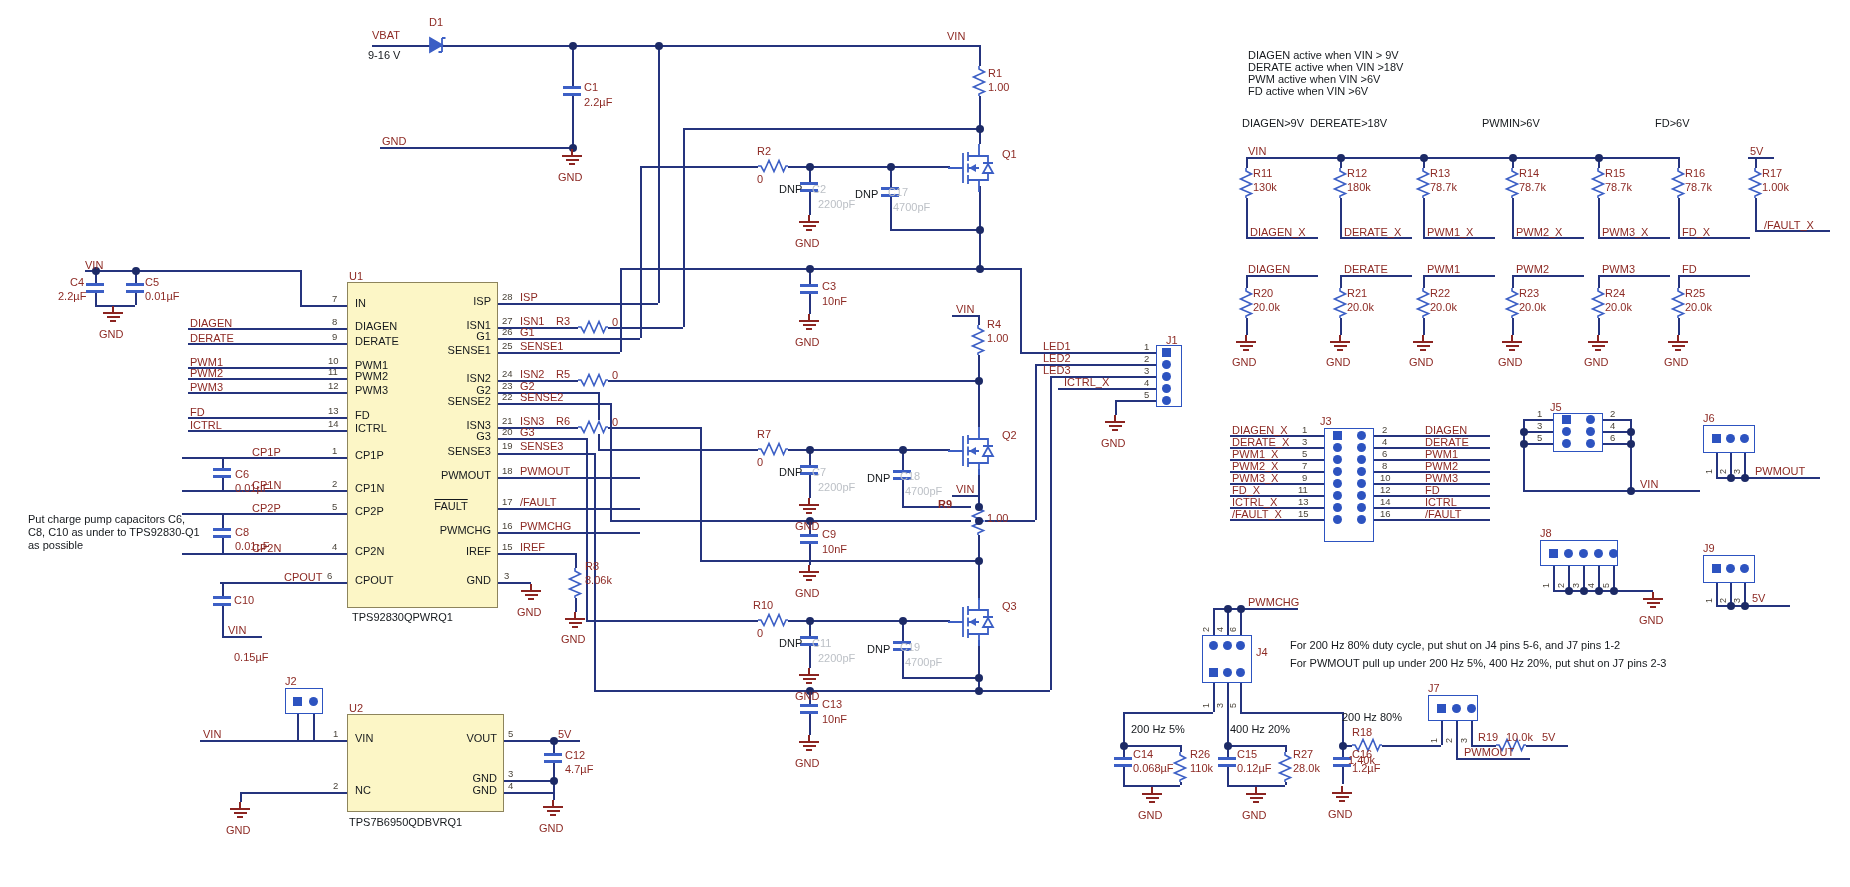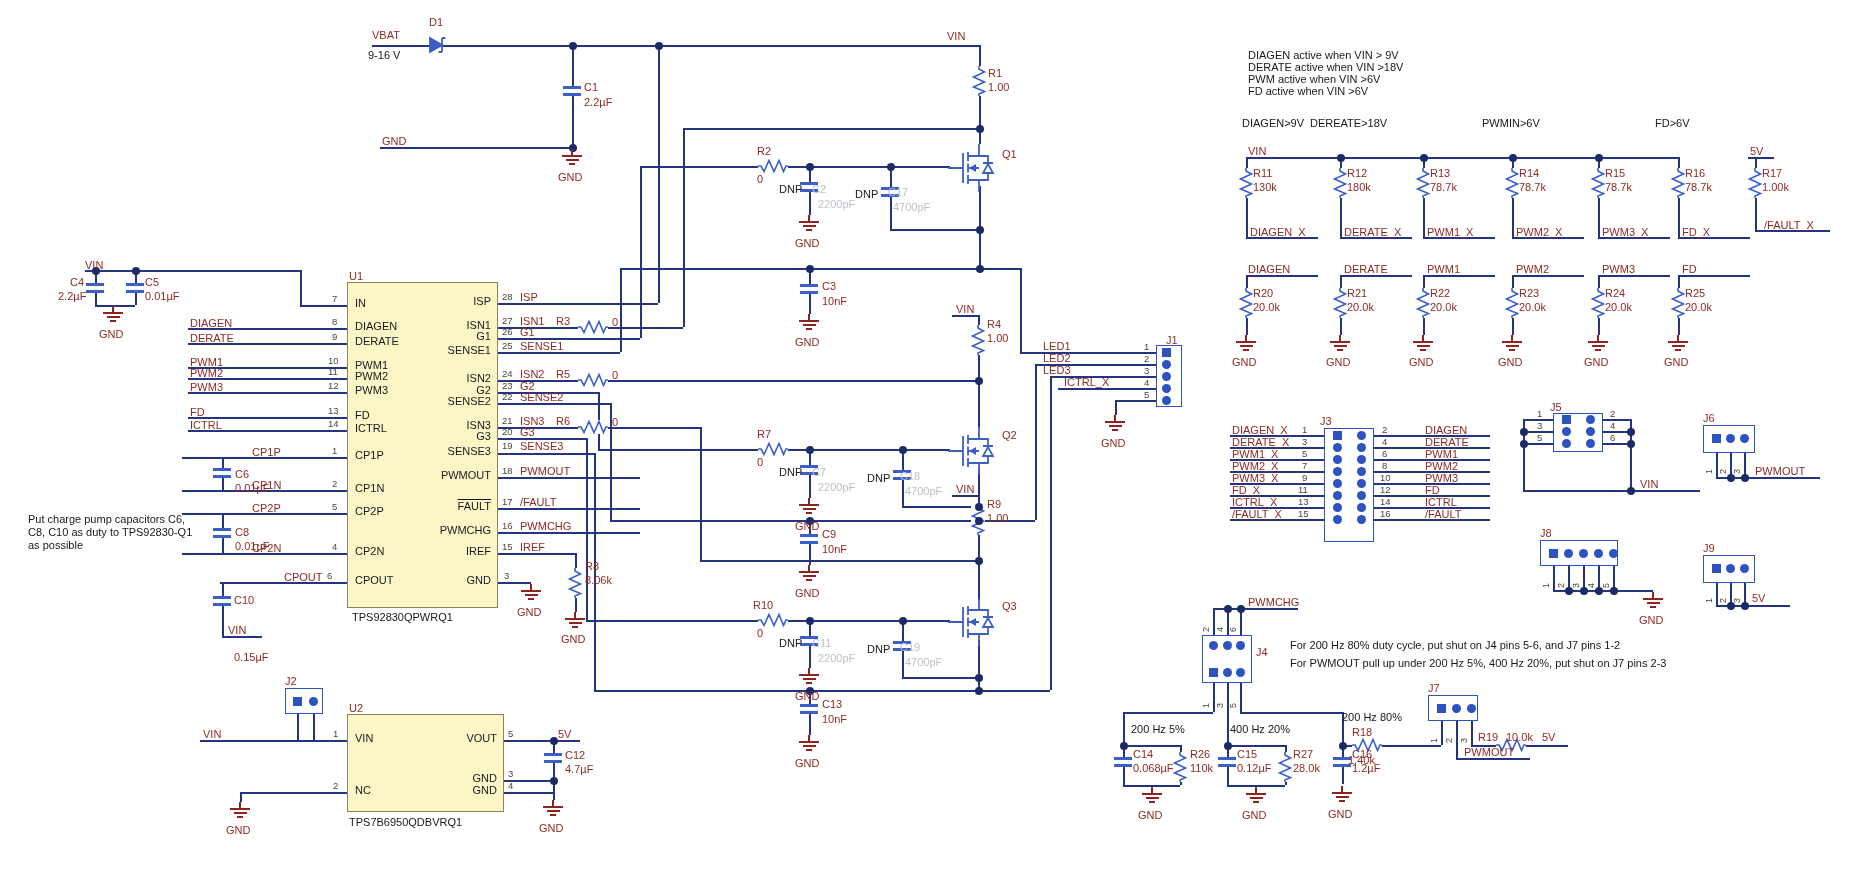--- a/index.html
+++ b/index.html
@@ -738,21 +738,21 @@
     <div class="lbl blk" style="left: 411px; top: 320px; width: 80px; text-align: right;">ISN1</div>
     <div class="lbl blk" style="left: 411px; top: 331px; width: 80px; text-align: right;">G1</div>
     <div class="lbl blk" style="left: 411px; top: 345px; width: 80px; text-align: right;">SENSE1</div>
     <div class="lbl blk" style="left: 411px; top: 373px; width: 80px; text-align: right;">ISN2</div>
     <div class="lbl blk" style="left: 411px; top: 385px; width: 80px; text-align: right;">G2</div>
     <div class="lbl blk" style="left: 411px; top: 396px; width: 80px; text-align: right;">SENSE2</div>
     <div class="lbl blk" style="left: 411px; top: 420px; width: 80px; text-align: right;">ISN3</div>
     <div class="lbl blk" style="left: 411px; top: 431px; width: 80px; text-align: right;">G3</div>
     <div class="lbl blk" style="left: 411px; top: 446px; width: 80px; text-align: right;">SENSE3</div>
     <div class="lbl blk" style="left: 411px; top: 470px; width: 80px; text-align: right;">PWMOUT</div>
-    <div class="lbl blk ov" style="left: 411px; top: 501px; width: 80px; text-align: right;">FAULT</div>
+    <div class="lbl blk ov" style="left: 411px; top: 501px; width: 80px; text-align: center;">FAULT</div>
     <div class="lbl blk" style="left: 411px; top: 525px; width: 80px; text-align: right;">PWMCHG</div>
     <div class="lbl blk" style="left: 411px; top: 546px; width: 80px; text-align: right;">IREF</div>
     <div class="lbl blk" style="left: 411px; top: 575px; width: 80px; text-align: right;">GND</div>
     <div class="lbl pin" style="left: 332px; top: 294px;">7</div>
     <div class="lbl pin" style="left: 332px; top: 317px;">8</div>
     <div class="lbl pin" style="left: 332px; top: 332px;">9</div>
     <div class="lbl pin" style="left: 328px; top: 356px;">10</div>
     <div class="lbl pin" style="left: 328px; top: 367px;">11</div>
     <div class="lbl pin" style="left: 328px; top: 381px;">12</div>
     <div class="lbl pin" style="left: 328px; top: 406px;">13</div>
@@ -809,21 +809,21 @@
     <div class="lbl net" style="left: 252px; top: 503px;">CP2P</div>
     <div class="lbl net" style="left: 252px; top: 543px;">CP2N</div>
     <div class="lbl net" style="left: 284px; top: 572px;">CPOUT</div>
     <div class="lbl net" style="left: 85px; top: 260px;">VIN</div>
     <div class="lbl net" style="left: 70px; top: 277px;">C4</div>
     <div class="lbl net" style="left: 58px; top: 291px;">2.2µF</div>
     <div class="lbl net" style="left: 145px; top: 277px;">C5</div>
     <div class="lbl net" style="left: 145px; top: 291px;">0.01µF</div>
     <div class="lbl net" style="left: 99px; top: 329px;">GND</div>
     <div class="lbl blk" style="left: 28px; top: 514px;">Put charge pump capacitors C6,</div>
-    <div class="lbl blk" style="left: 28px; top: 527px;">C8, C10 as duty to TPS92830-Q1</div>
+    <div class="lbl blk" style="left: 28px; top: 527px;">C8, C10 as under to TPS92830-Q1</div>
     <div class="lbl blk" style="left: 28px; top: 540px;">as possible</div>
     <div class="lbl net" style="left: 235px; top: 469px;">C6</div>
     <div class="lbl net" style="left: 235px; top: 483px;">0.01µF</div>
     <div class="lbl net" style="left: 235px; top: 527px;">C8</div>
     <div class="lbl net" style="left: 235px; top: 541px;">0.01µF</div>
     <div class="lbl net" style="left: 234px; top: 595px;">C10</div>
     <div class="lbl net" style="left: 234px; top: 609px; margin-top: 43px;">0.15µF</div>
     <div class="lbl net" style="left: 228px; top: 625px;">VIN</div>
     <div class="lbl net" style="left: 585px; top: 561px;">R8</div>
     <div class="lbl net" style="left: 585px; top: 575px;">8.06k</div>
@@ -854,21 +854,21 @@
     <div class="lbl gray" style="left: 812px; top: 467px;">C7</div>
     <div class="lbl gray" style="left: 818px; top: 482px;">2200pF</div>
     <div class="lbl net" style="left: 795px; top: 521px;">GND</div>
     <div class="lbl dnp" style="left: 867px; top: 473px;">DNP</div>
     <div class="lbl gray" style="left: 900px; top: 471px;">C18</div>
     <div class="lbl gray" style="left: 905px; top: 486px;">4700pF</div>
     <div class="lbl net" style="left: 822px; top: 529px;">C9</div>
     <div class="lbl net" style="left: 822px; top: 544px;">10nF</div>
     <div class="lbl net" style="left: 795px; top: 588px;">GND</div>
     <div class="lbl net" style="left: 956px; top: 484px;">VIN</div>
-    <div class="lbl net" style="left: 987px; top: 499px;">R9</div>
+    <div class="lbl net" style="left: 938px; top: 499px; font-weight: bold;">R9</div>
     <div class="lbl net" style="left: 987px; top: 513px;">1.00</div>
     <div class="lbl net" style="left: 1002px; top: 601px;">Q3</div>
     <div class="lbl net" style="left: 753px; top: 600px;">R10</div>
     <div class="lbl net" style="left: 757px; top: 628px;">0</div>
     <div class="lbl dnp" style="left: 779px; top: 638px;">DNP</div>
     <div class="lbl gray" style="left: 812px; top: 638px;">C11</div>
     <div class="lbl gray" style="left: 818px; top: 653px;">2200pF</div>
     <div class="lbl net" style="left: 795px; top: 691px;">GND</div>
     <div class="lbl dnp" style="left: 867px; top: 644px;">DNP</div>
     <div class="lbl gray" style="left: 900px; top: 642px;">C19</div>

